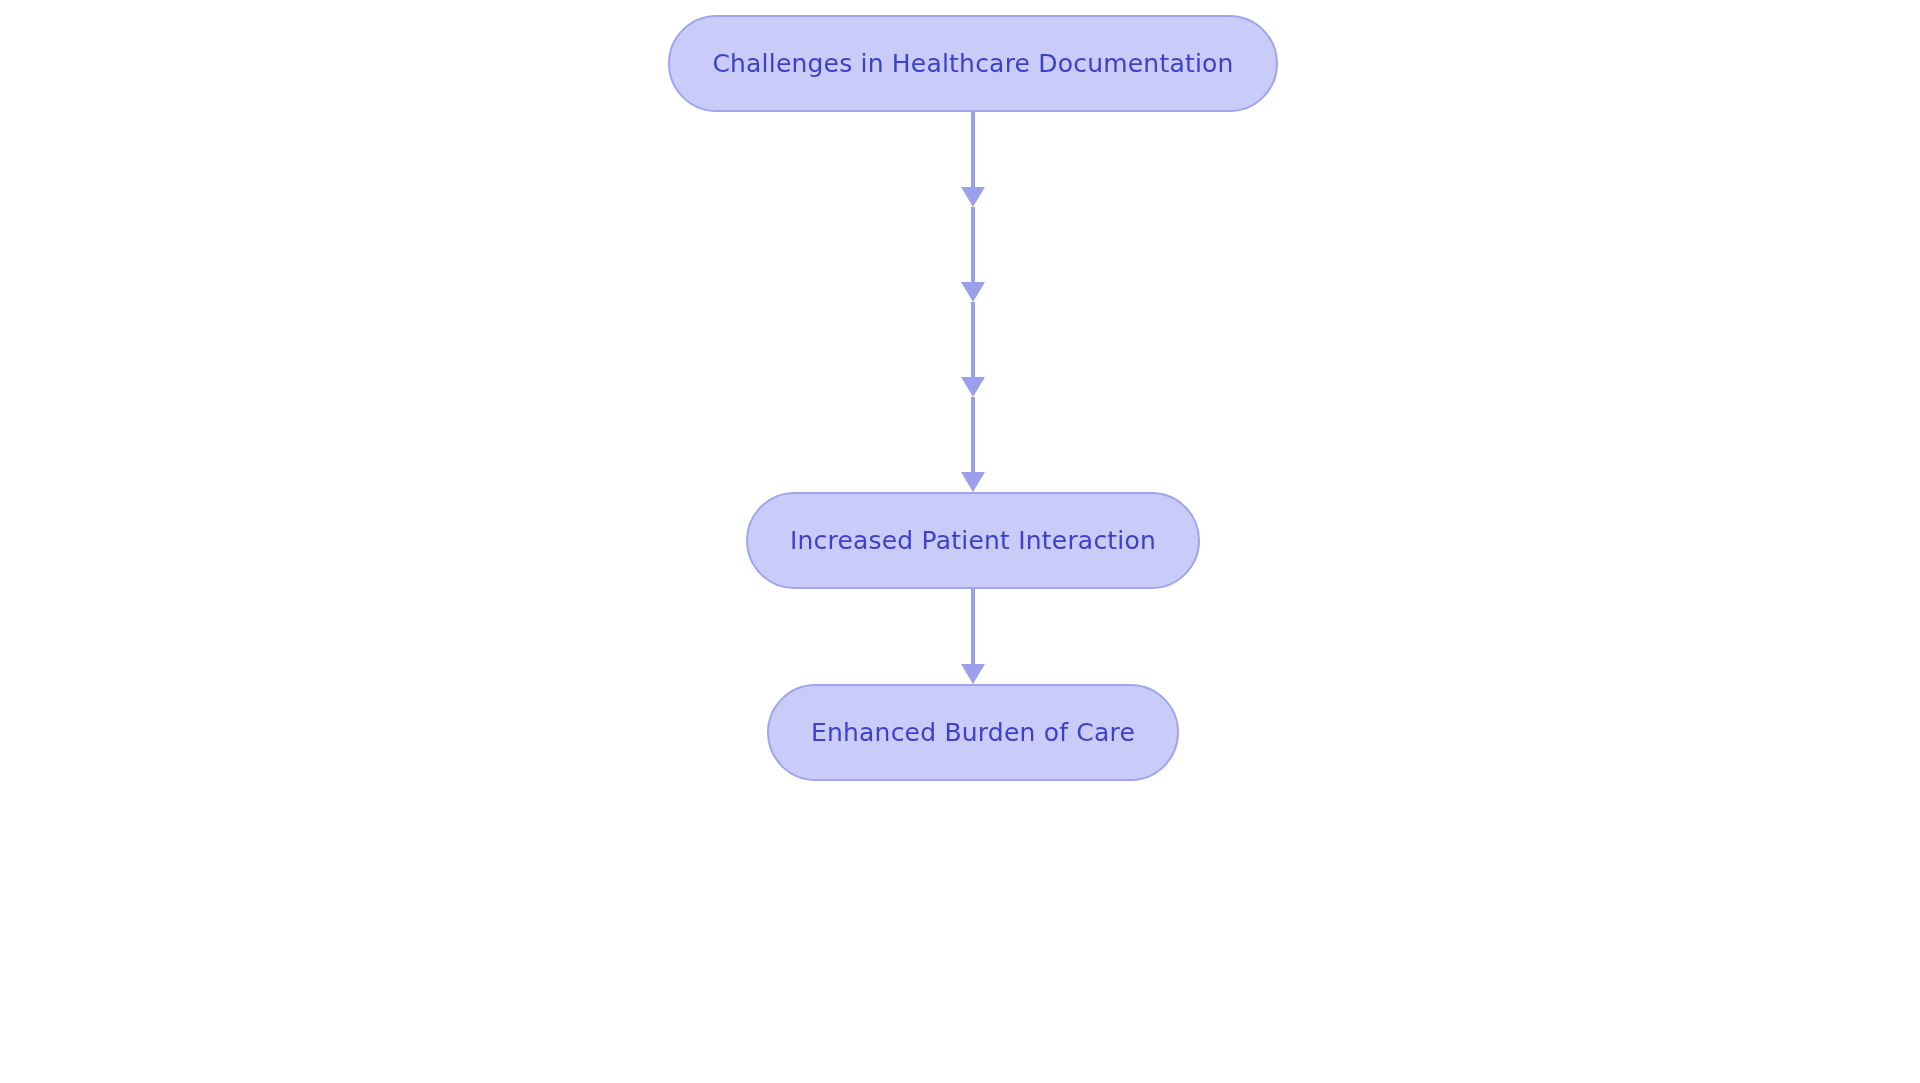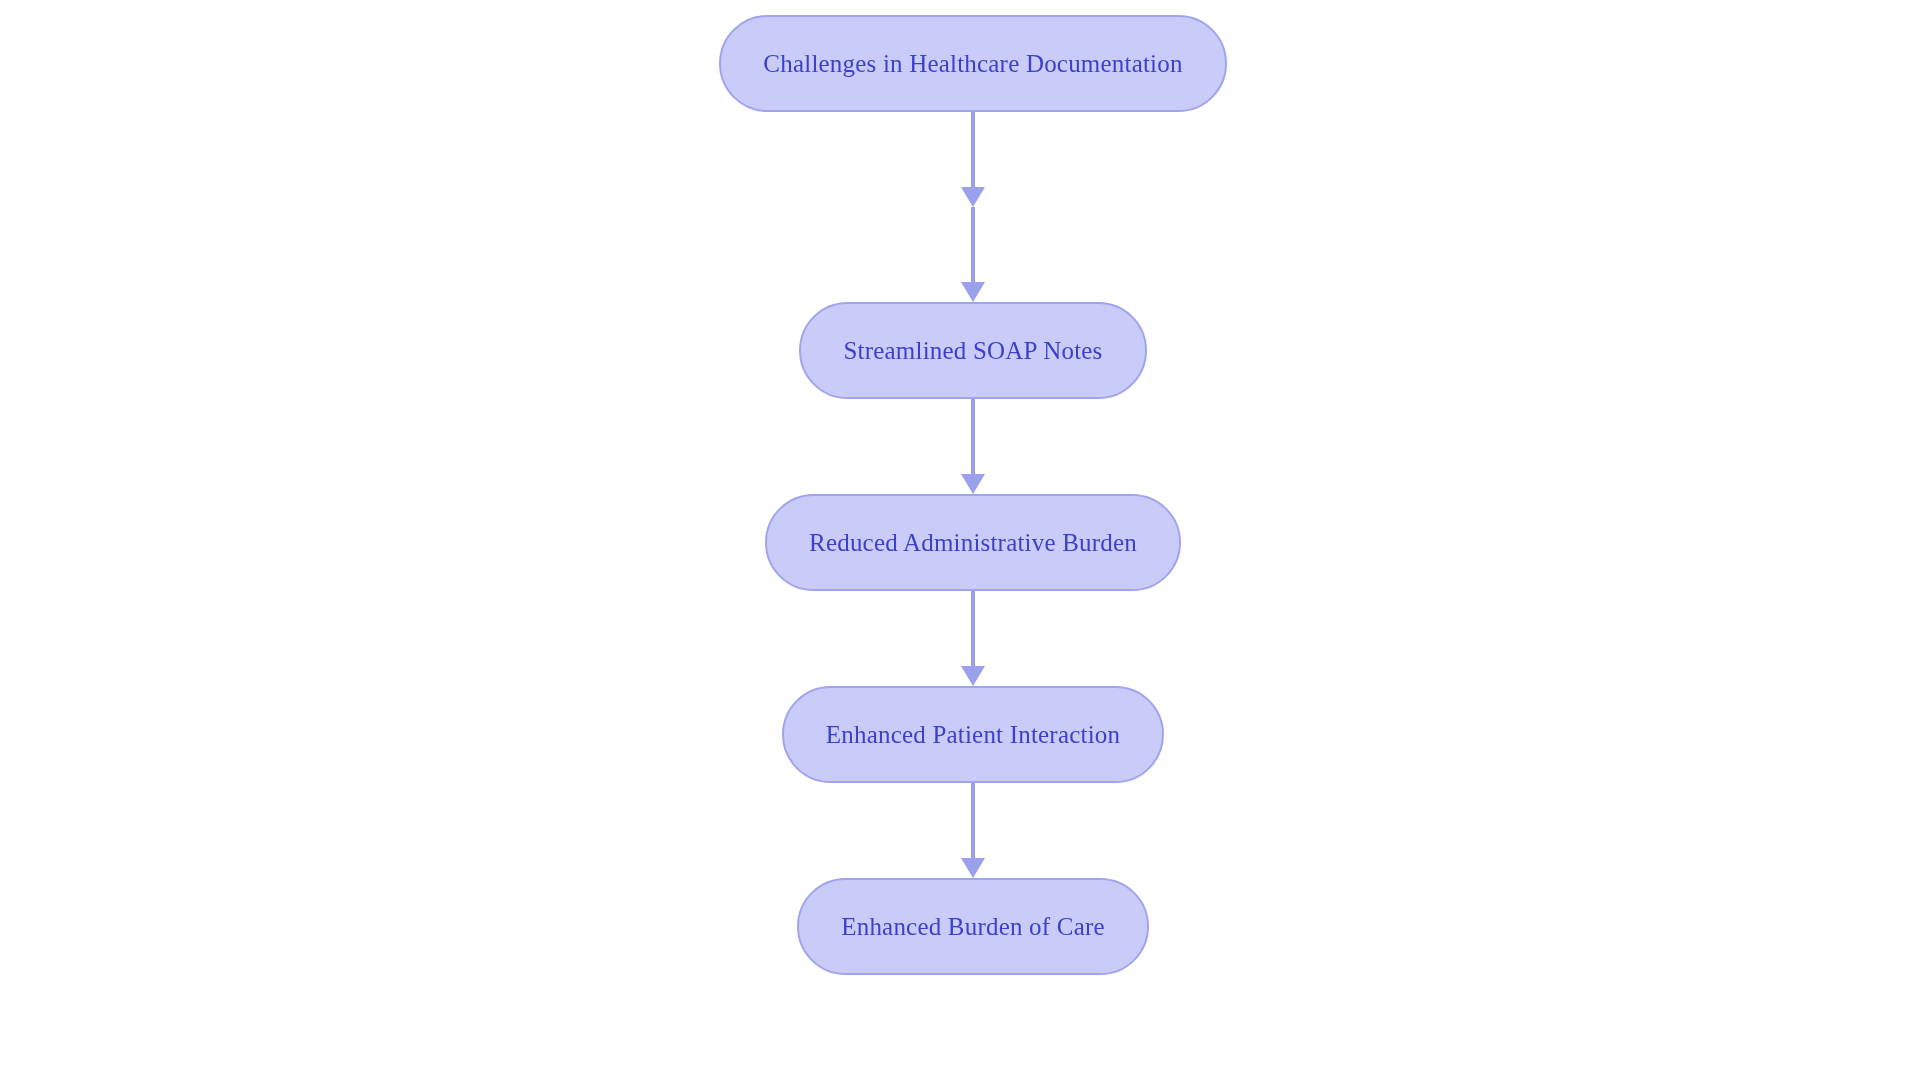--- a/index.html
+++ b/index.html
@@ -31,21 +31,20 @@
     justify-content: center;
     padding: 0 42px;
     box-sizing: border-box;
     flex: 0 0 auto;
   }
   .flow-node .node-label {
     color: var(--node-text, #3d41c9);
     font-size: 25px;
     letter-spacing: 0.2px;
     white-space: nowrap;
-    font-family: Liberation Serif, serif;
   }
   .connector {
     height: 95px;
     width: 24px;
     display: flex;
     flex-direction: column;
     align-items: center;
     flex: 0 0 auto;
   }
   .connector .line {
@@ -69,36 +68,30 @@
       <span class="node-label">Challenges in Healthcare Documentation</span>
     </div>
     <div class="connector">
       <div class="line"></div>
       <div class="arrowhead"></div>
     </div>
     <div class="connector">
       <div class="line"></div>
       <div class="arrowhead"></div>
     </div>
-    <div class="flow-node">
-      <span class="node-label">Streamlined SOAP Notes</span>
+    <div class="connector">
+      <div class="line"></div>
+      <div class="arrowhead"></div>
     </div>
     <div class="connector">
       <div class="line"></div>
       <div class="arrowhead"></div>
     </div>
     <div class="flow-node">
-      <span class="node-label">Reduced Administrative Burden</span>
-    </div>
-    <div class="connector">
-      <div class="line"></div>
-      <div class="arrowhead"></div>
-    </div>
-    <div class="flow-node">
-      <span class="node-label">Enhanced Patient Interaction</span>
+      <span class="node-label">Increased Patient Interaction</span>
     </div>
     <div class="connector">
       <div class="line"></div>
       <div class="arrowhead"></div>
     </div>
     <div class="flow-node">
       <span class="node-label">Enhanced Burden of Care</span>
     </div>
   </div>
 

